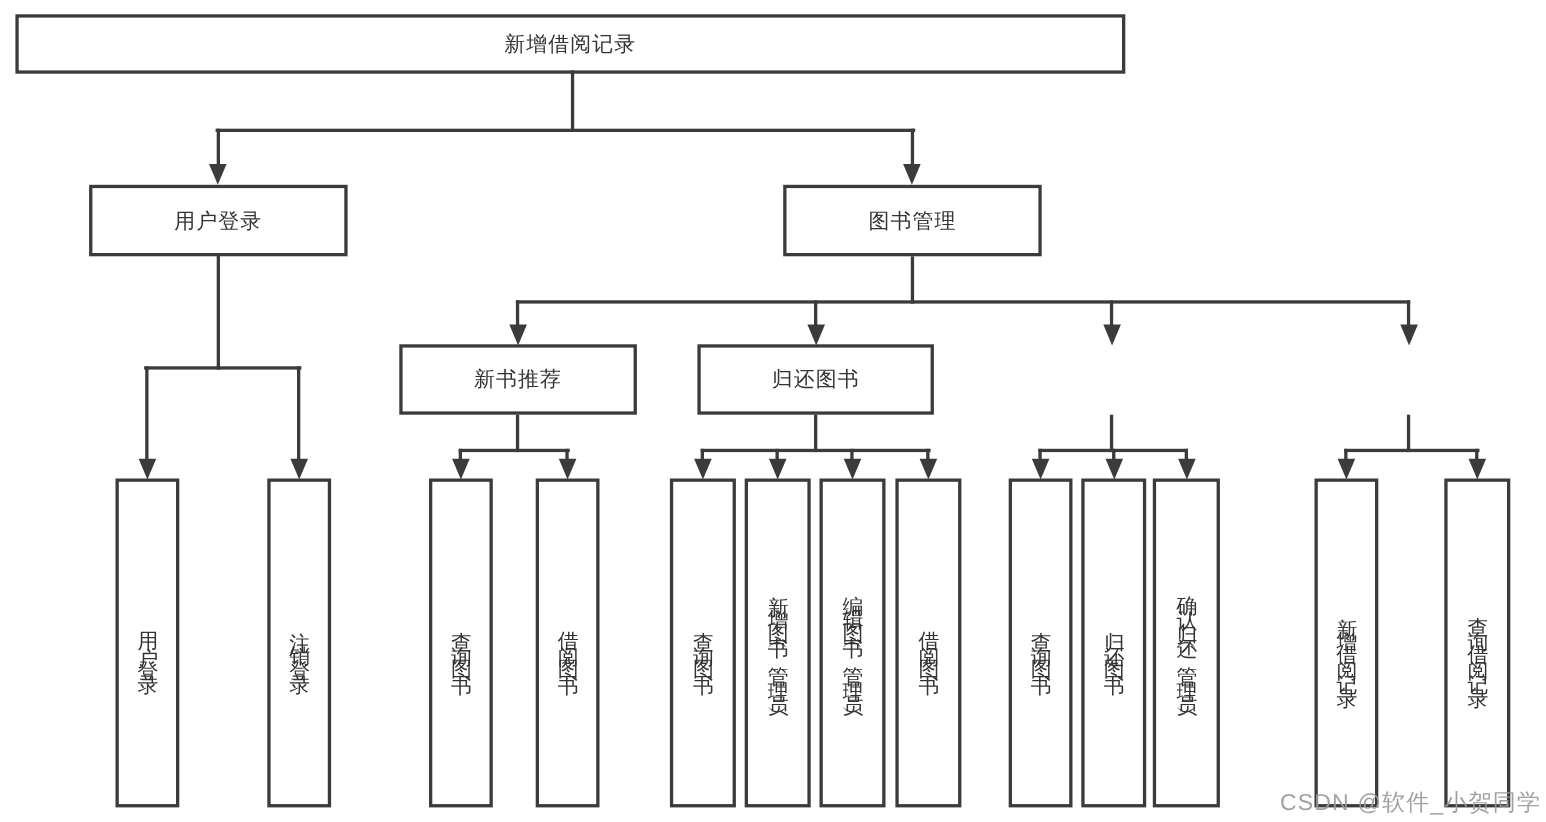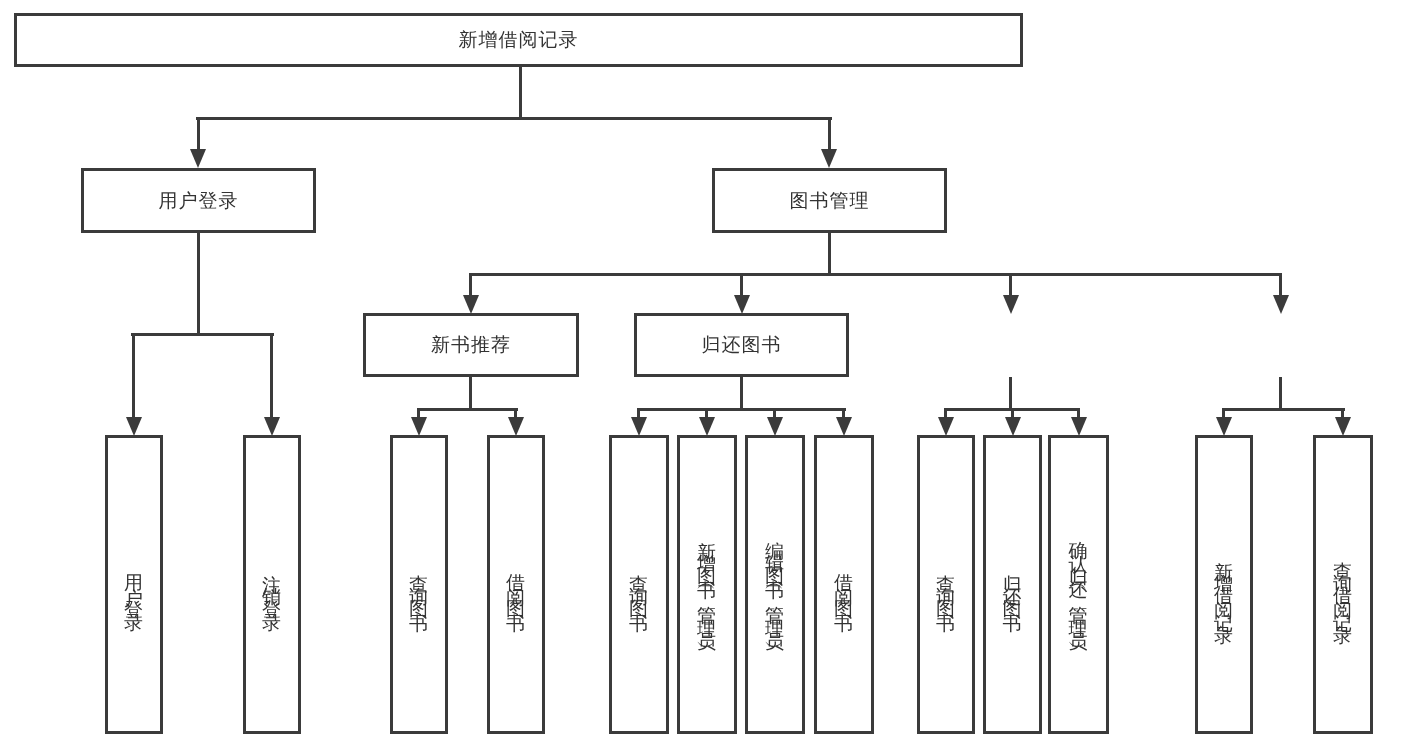--- a/index.html
+++ b/index.html
@@ -126,13 +126,14 @@
   <div class="vl" style="left:1077px;top:408px;height:11px"></div>
   <div class="arr" style="left:1071px;top:417px"></div>
 
   <div class="vl" style="left:1279px;top:377px;height:34px"></div>
   <div class="hl" style="left:1222px;top:408px;width:123px"></div>
   <div class="vl" style="left:1222px;top:408px;height:11px"></div>
   <div class="arr" style="left:1216px;top:417px"></div>
   <div class="vl" style="left:1341px;top:408px;height:11px"></div>
   <div class="arr" style="left:1335px;top:417px"></div>
 
+  <div class="watermark">CSDN @软件_小贺同学</div>
 </div>
 
 </body></html>

